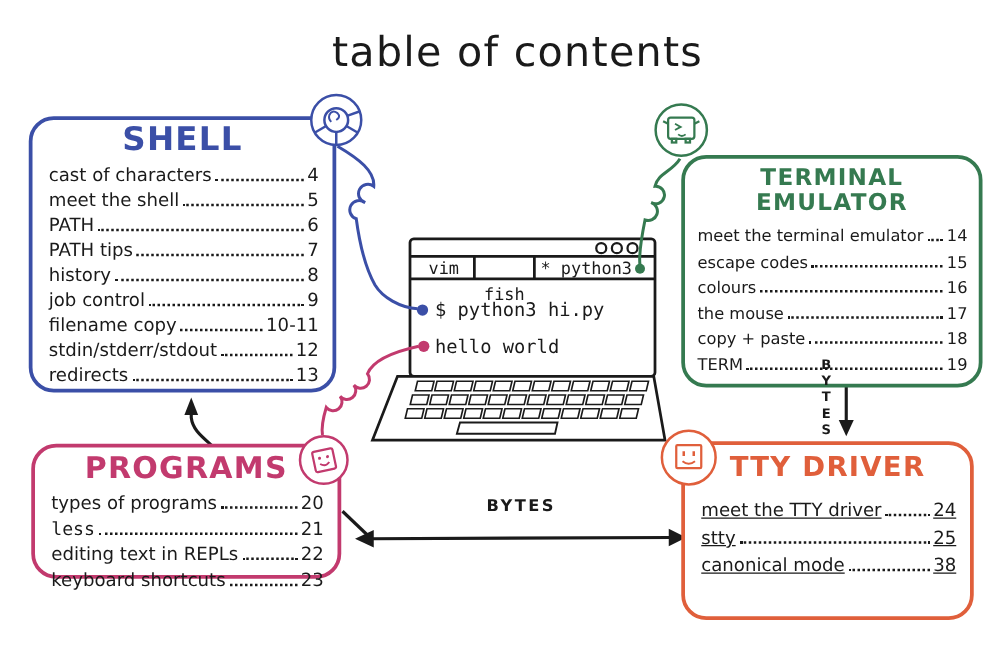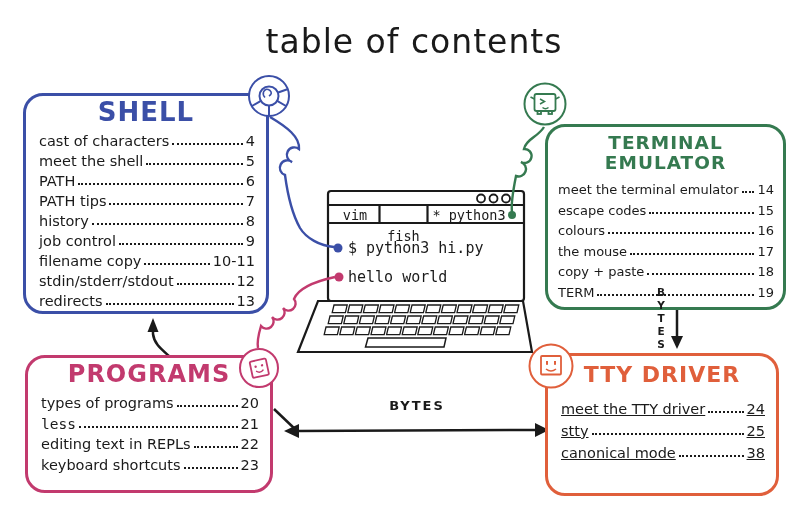--- a/index.html
+++ b/index.html
@@ -27,21 +27,21 @@
   #shell-box{left:23px;top:93px;width:246px;height:221px;border:3px solid var(--blue);}
   #shell-box .box-title{color:var(--blue);font-size:26px;margin-top:2px;}
   #shell-box .toc{font-size:14.5px;}
   #shell-box .toc-item{height:20px;}
 
   #te-box{left:545px;top:92px;width:241px;height:186px;border:3px solid var(--green);margin-top:32px;}
   #te-box .box-title{color:var(--green);font-size:18.5px;margin:6px auto 2px;width:150px;}
   #te-box .toc{font-size:13px;padding:2px 9px 0 10px;}
   #te-box .toc-item{height:20.5px;}
 
-  #prog-box{left:25px;top:355px;width:248px;height:138px;border:3px solid var(--pink);}
+  #prog-box{left:25px;top:355px;width:248px;height:108px;border:3px solid var(--pink);}
   #prog-box .box-title{color:var(--pink);font-size:24px;margin-top:4px;}
   #prog-box .toc{font-size:14.5px;}
   #prog-box .toc-item{height:20.5px;justify-content:space-between;}
 
   #tty-box{left:545px;top:353px;width:234px;height:143px;border:3px solid var(--orange);}
   #tty-box .box-title{color:var(--orange);font-size:22px;margin-top:7px;}
   #tty-box .toc{font-size:14.5px;padding-top:8px;}
   #tty-box .toc-item{height:22px;text-decoration:underline;}
 
   .corner-icon{position:absolute;z-index:4;}

